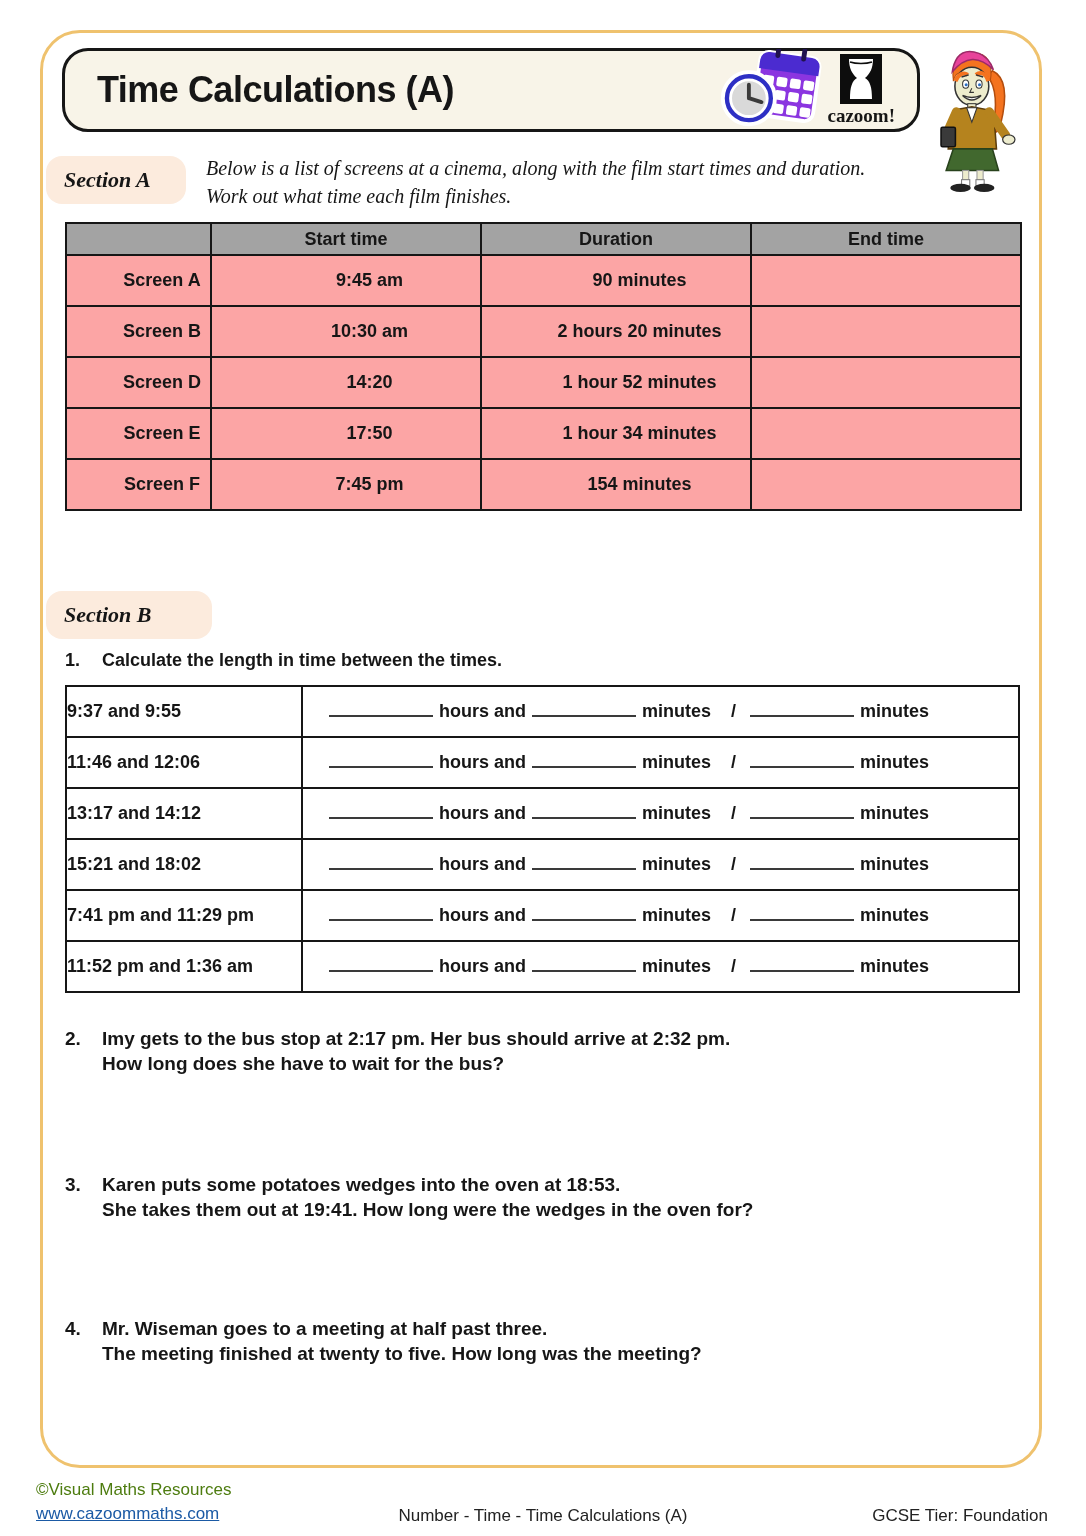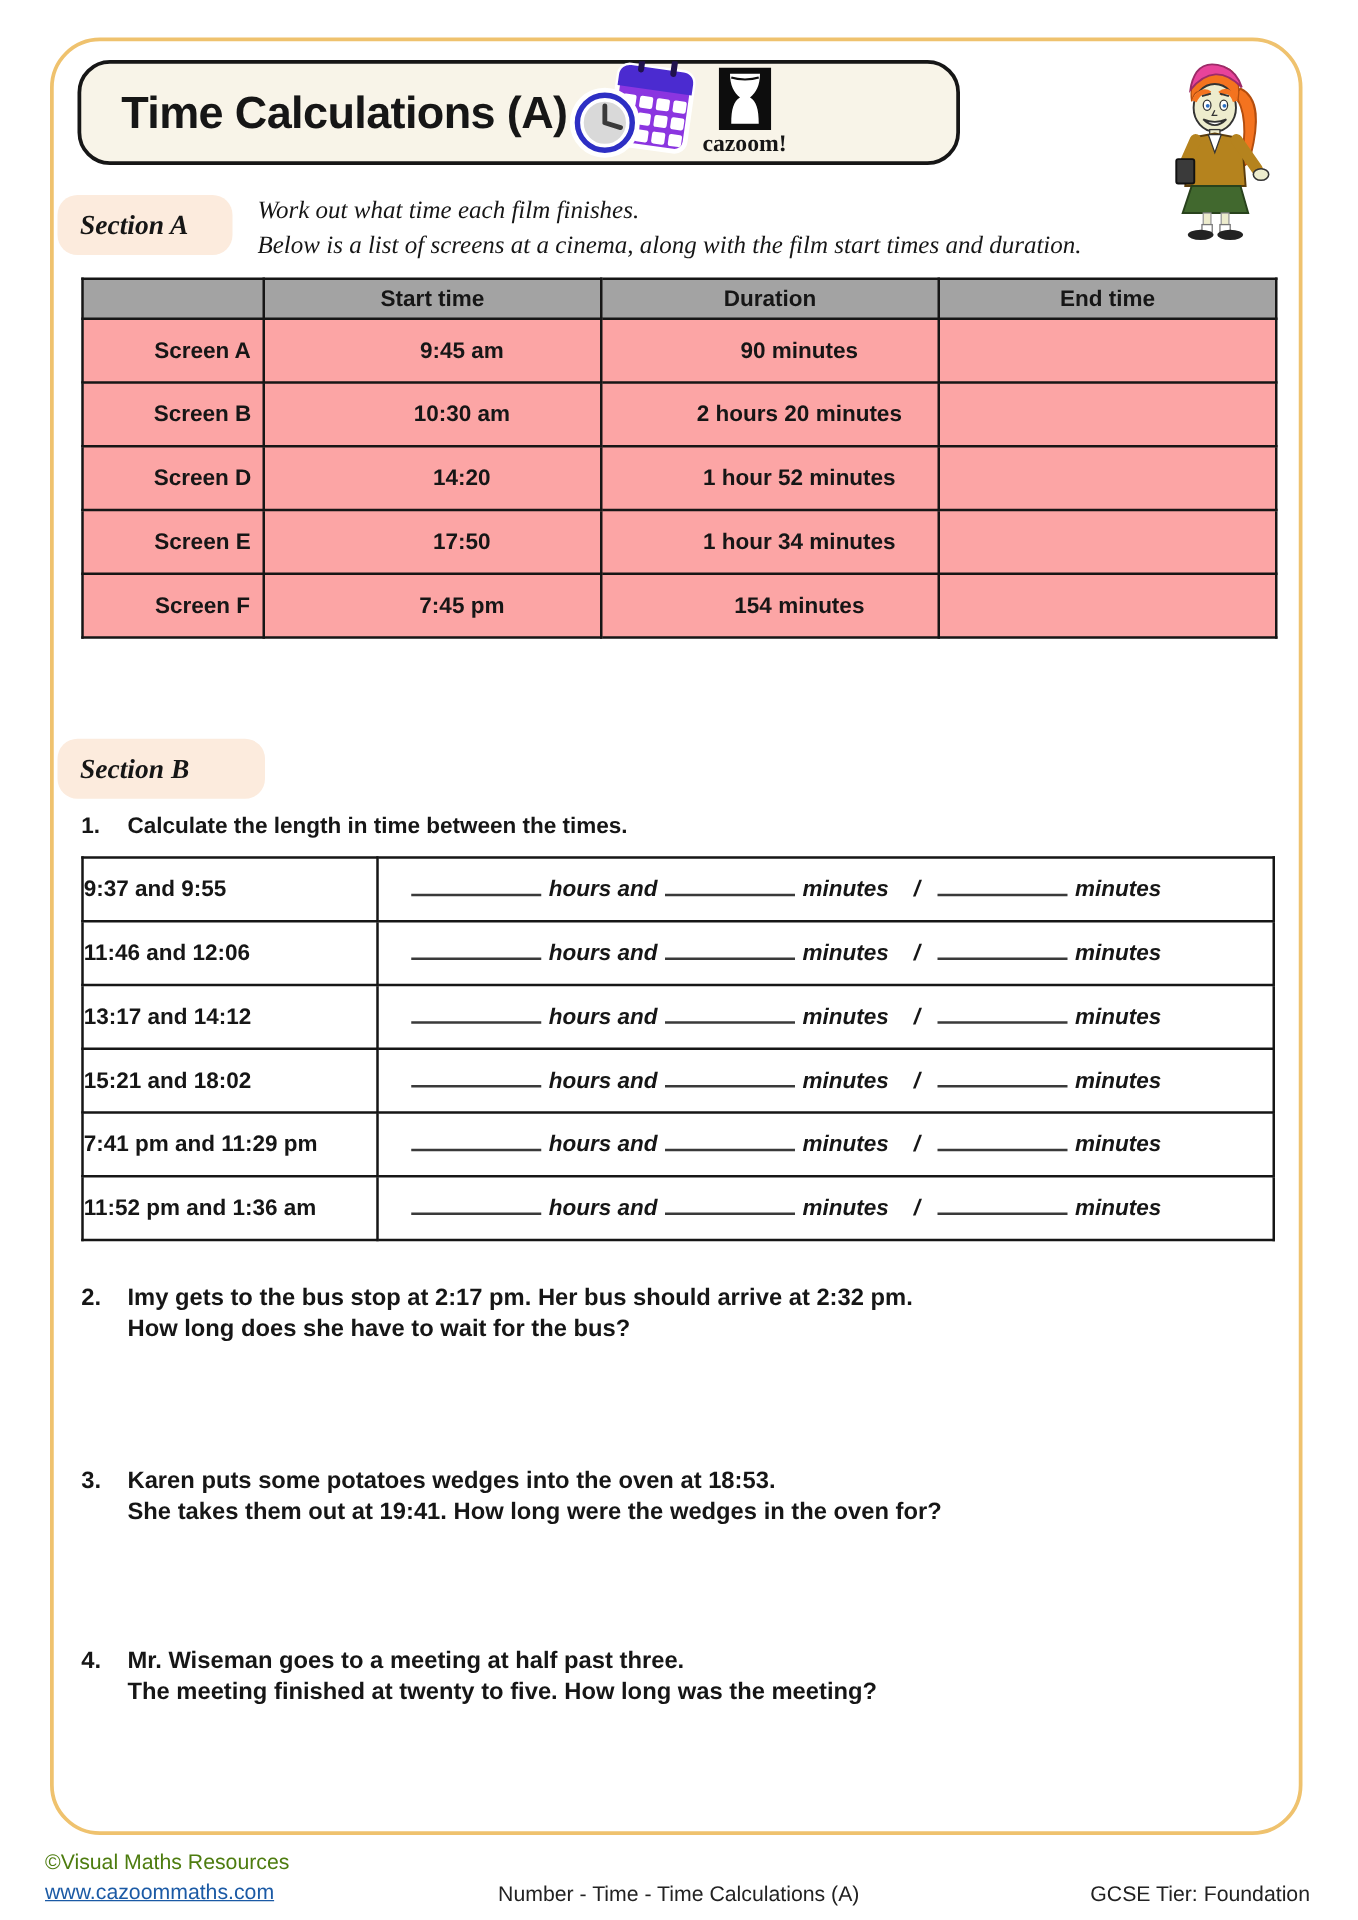--- a/index.html
+++ b/index.html
@@ -3,23 +3,23 @@
 <meta charset="utf-8">
 <title>Time Calculations (A)</title>
 <style>
   * { margin:0; padding:0; box-sizing:border-box; }
   body { background:#ffffff; font-family:"Liberation Sans", sans-serif; color:#161616; }
   .sheet { position:relative; width:1086px; height:1536px; background:#ffffff; overflow:hidden; }
 
   .page-border { position:absolute; left:40px; top:30px; width:1002px; height:1438px;
     border:3px solid #efc26e; border-radius:40px; }
 
-  .title-box { position:absolute; left:62px; top:48px; width:706px; height:84px;
+  .title-box { position:absolute; left:62px; top:48px; width:858px; height:84px;
     background:#f8f4e8; border:3px solid #161616; border-radius:26px;
-    display:flex; align-items:center; padding:0 16px 0 32px; }
+    display:flex; align-items:center; justify-content:space-between; padding:0 16px 0 32px; }
   .page-title { font-size:36px; font-weight:bold; letter-spacing:-0.5px; }
   .banner-icons { display:flex; align-items:center; }
   .cazoom-logo { display:flex; flex-direction:column; align-items:center; margin-right:6px; }
   .cazoom-word { font-family:"Liberation Serif", serif; font-weight:bold; font-size:19px; margin-top:1px; }
 
   .girl { position:absolute; left:930px; top:40px; }
 
   .section-label { position:absolute; background:#fcebdd; border-radius:16px;
     font-family:"Liberation Serif", serif; font-style:italic; font-weight:bold; font-size:22px;
     display:flex; align-items:center; padding-left:18px; }
@@ -34,21 +34,21 @@
   .table-a th, .table-a td { border:2px solid #161616; font-size:18px; font-weight:bold; text-align:center; }
   .table-a th { background:#a3a3a3; height:32px; }
   .table-a td { height:51px; background:#fca5a5;padding-left:47px; }
 
   .q1 { position:absolute; left:65px; top:650px; font-size:18px; font-weight:bold; display:flex; }
   .q1 .qnum { width:37px; }
 
   .table-b { position:absolute; left:65px; top:685px; width:955px; table-layout:fixed; }
   .table-b td { border:2px solid #161616; height:51px; font-size:18px; font-weight:bold; background:#ffffff; }
   .table-b td.pair { width:236px; text-align:left; }
-  .table-b td.answer { padding-left:26px;font-style:italic; }
+  .table-b td.answer { padding-left:26px; }
   .blank { display:inline-block; width:104px; border-bottom:2px solid #3a3a3a; height:15px; }
   .lbl { margin:0 6px; }
   .sep { margin:0 14px; }
 
   .question { position:absolute; left:65px; width:930px; display:grid;
     grid-template-columns:37px 1fr; font-size:19px; font-weight:bold; line-height:25px; }
   .q2 { top:1026px; } .q3 { top:1172px; } .q4 { top:1316px; }
 
   .footer-copy   { position:absolute; left:36px;  top:1480px; font-size:17px; color:#4d7c0f; }
   .footer-link   { position:absolute; left:36px;  top:1504px; font-size:17px; color:#1b5aa5;
@@ -127,22 +127,22 @@
     <rect x="30" y="136" width="8" height="6" fill="#ffffff" stroke="#777" stroke-width="1"></rect>
     <rect x="44" y="136" width="8" height="6" fill="#ffffff" stroke="#777" stroke-width="1"></rect>
     <ellipse cx="29" cy="144" rx="10" ry="4" fill="#222222"></ellipse>
     <ellipse cx="52" cy="144" rx="10" ry="4" fill="#222222"></ellipse>
   </svg>
 
   <div class="section-label label-a">
     <span>Section A</span>
   </div>
   <div class="instructions">
+    <p>Below is a list of screens at a cinema, along with the film start times and duration.</p>
     <p>Work out what time each film finishes.</p>
-    <p>Below is a list of screens at a cinema, along with the film start times and duration.</p>
   </div>
 
   <table class="table-a">
     <colgroup>
         <col style="width:145px">
         <col style="width:270px">
         <col style="width:270px">
         <col style="width:270px">
       </colgroup>
     <thead>

